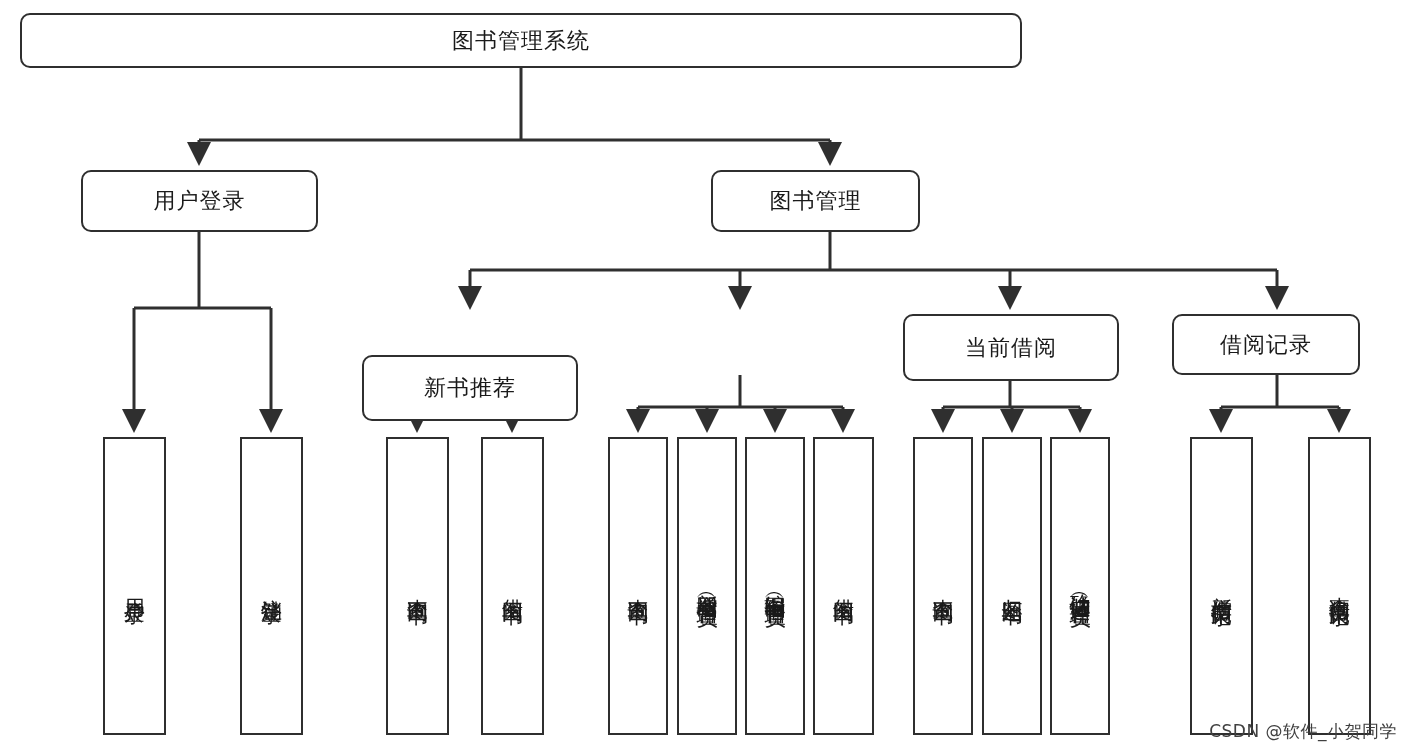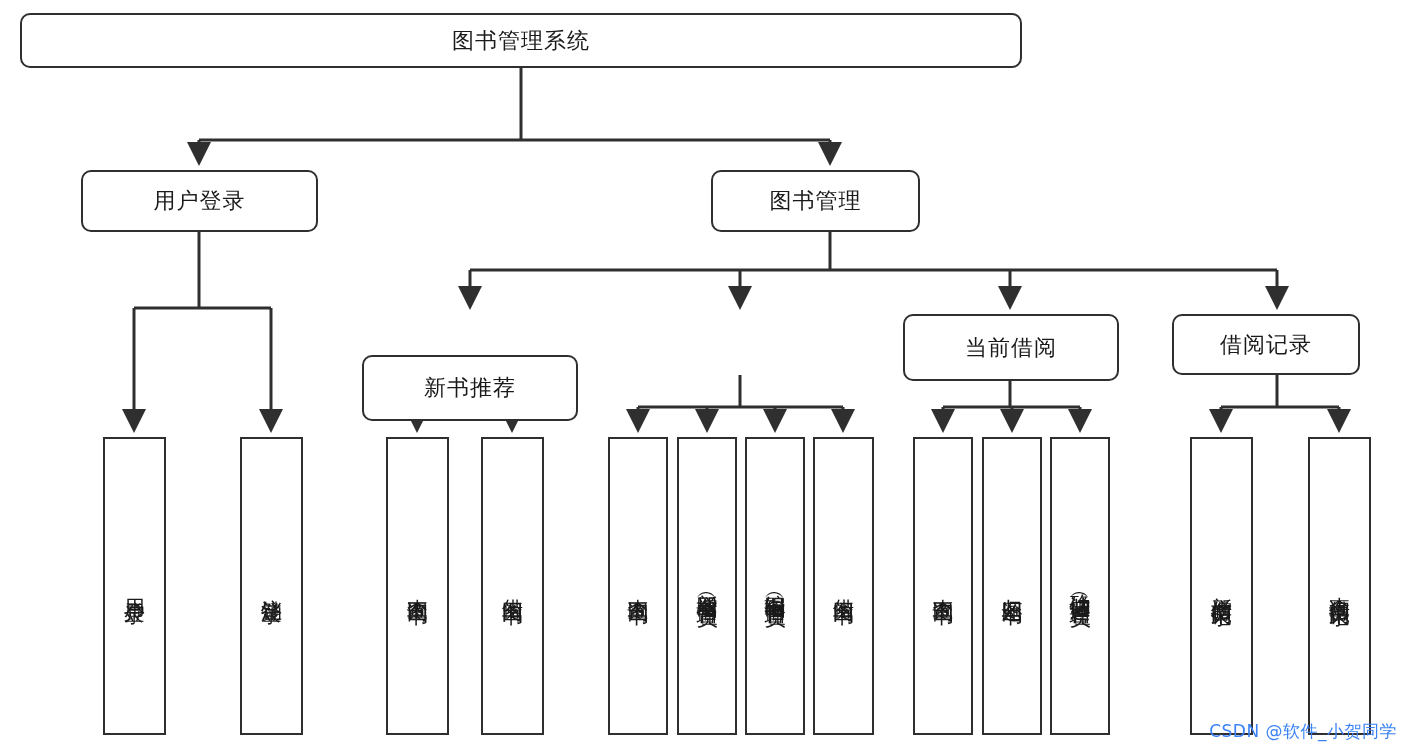--- a/index.html
+++ b/index.html
@@ -52,21 +52,21 @@
     text-align: center;
   }
   .node .label {
     display: block;
   }
   .watermark {
     position: absolute;
     right: 8px;
     bottom: 4px;
     font-size: 17px;
-    color: #3b82f6;
+    color: #404040;
     letter-spacing: 0.5px;
     white-space: nowrap;
   }
 </style>
 </head>
 <body>
 
 <div id="canvas">
 
   <svg id="wires" viewBox="0 0 1405 747" xmlns="http://www.w3.org/2000/svg">

